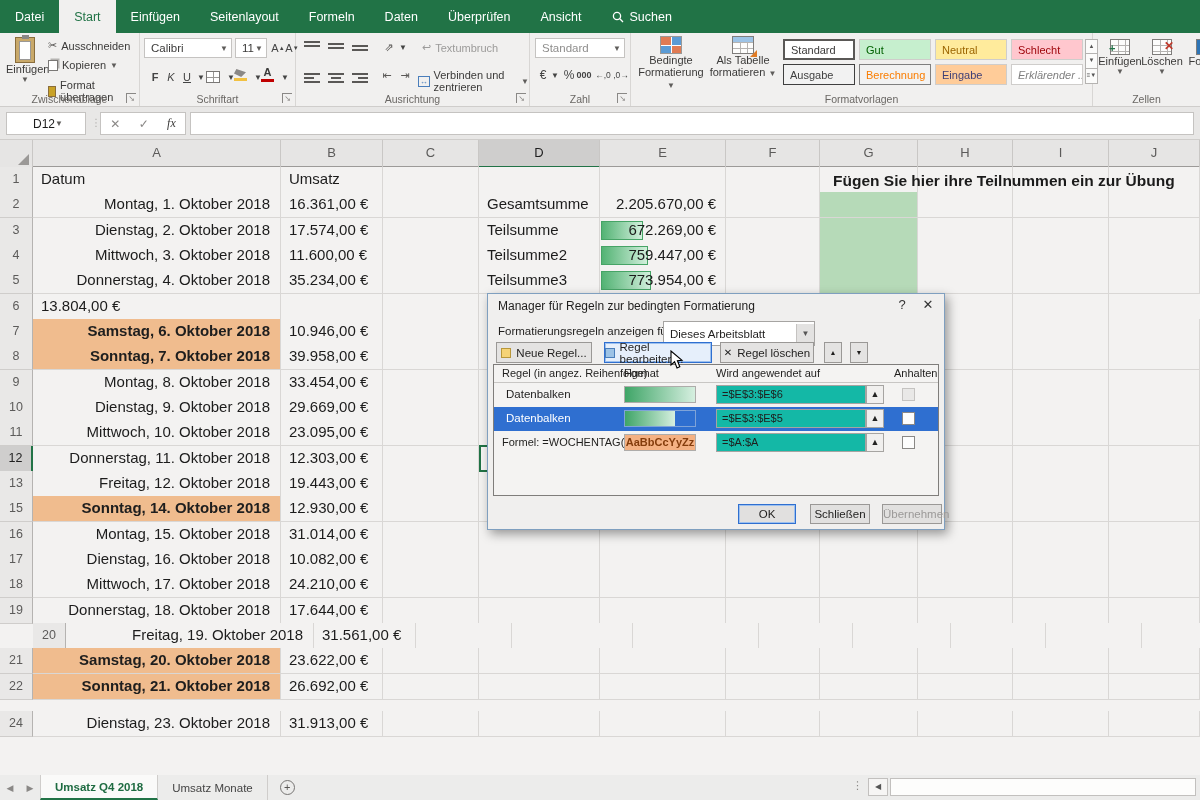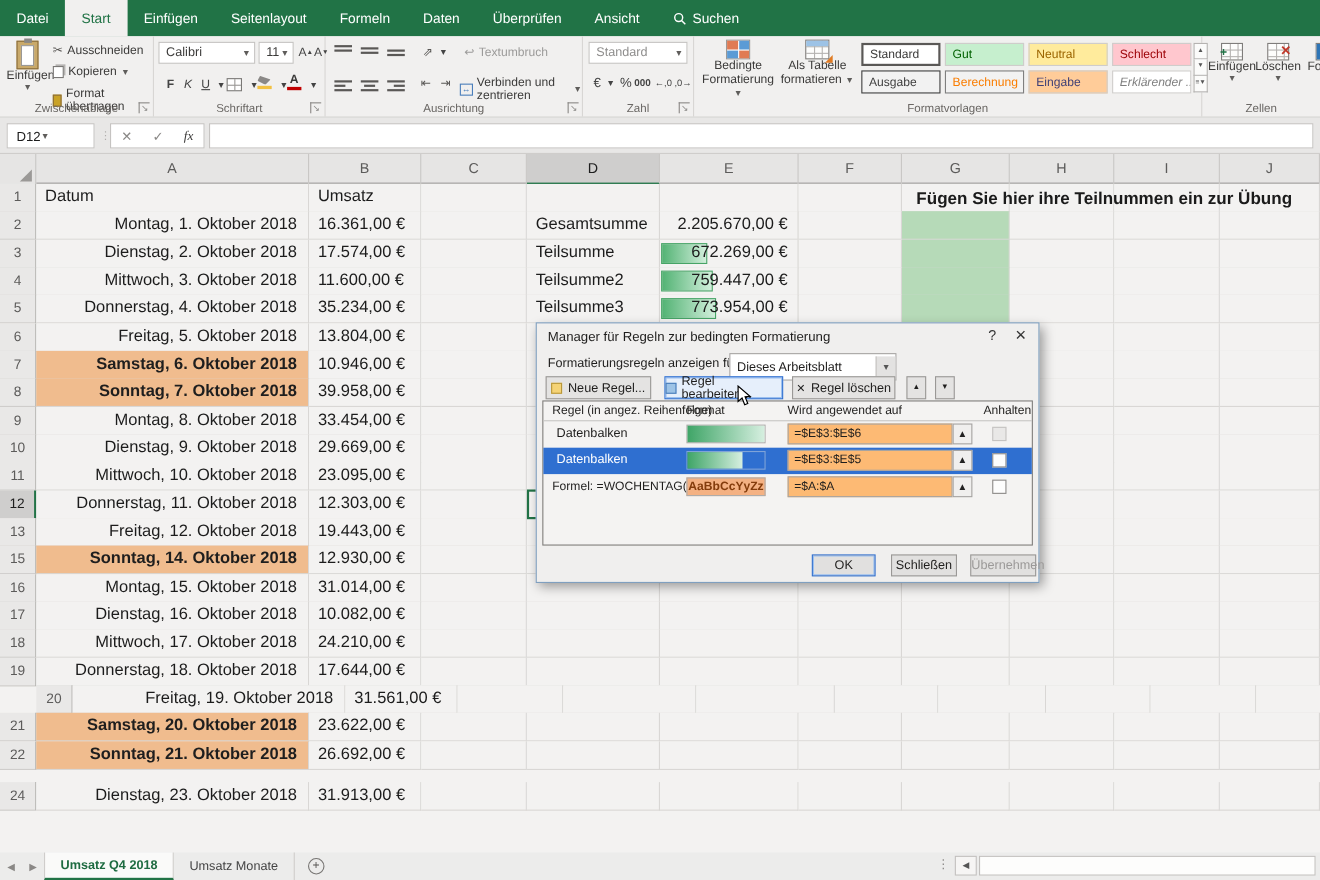--- a/index.html
+++ b/index.html
@@ -30,21 +30,21 @@
       linear-gradient(#b5b3b1,#b5b3b1) 0 5px/100% 1px no-repeat,
       linear-gradient(#b5b3b1,#b5b3b1) 0 11px/100% 1px no-repeat,
       linear-gradient(#b5b3b1,#b5b3b1) 7px 0/1px 100% no-repeat,
       linear-gradient(#b5b3b1,#b5b3b1) 14px 0/1px 100% no-repeat, #fdfdfc; position:relative; }
   .cficon { width:22px; height:18px; display:grid; grid-template-columns:1fr 1fr; grid-template-rows:1fr 1fr; gap:1px; border:1px solid #9a9896; background:#fff; }
   .cficon b:nth-child(1){background:#e07b54}.cficon b:nth-child(2){background:#5b9bd5}
   .cficon b:nth-child(3){background:#5b9bd5}.cficon b:nth-child(4){background:#e07b54}
 
   
   .fbar { position:absolute; top:107px; left:0; width:1200px; height:33px; background:#e8e7e6; border-bottom:1px solid #cfcdcb; }
-  .namebox { position:absolute; left:6px; top:5px; width:80px; height:23px; background:#fff; border:1px solid #c5c3c1; font-size:12px; display:flex; align-items:center; justify-content:flex-start; padding:0 4px 0 8px; }
+  .namebox { position:absolute; left:6px; top:5px; width:80px; height:23px; background:#fff; border:1px solid #c5c3c1; font-size:12px; display:flex; align-items:center; justify-content:center; padding:0 4px 0 8px; }
   .fxbox { position:absolute; left:100px; top:5px; width:86px; height:23px; background:#fff; border:1px solid #c5c3c1; display:flex; align-items:center; justify-content:space-around; color:#8a8886; font-size:12px; }
   .finput { position:absolute; left:190px; top:5px; width:1004px; height:23px; background:#fff; border:1px solid #c5c3c1; }
 
   
   .colheads { position:absolute; top:140px; left:0; width:1200px; height:27px; display:grid; background:#e6e5e4; border-bottom:1px solid #9c9a98; }
   .ch { border-right:1px solid #c9c7c5; text-align:center; line-height:26px; font-size:13px; color:#5c5b5a; }
   .ch.corner { background:#e6e5e4; position:relative; }
   .ch.corner::after { content:""; position:absolute; right:3px; bottom:3px; border-left:11px solid transparent; border-bottom:11px solid #9b9997; }
   .ch.active { background:#cfcecd; color:#1e1e1e; border-bottom:2px solid #217346; }
   .gridbody { position:absolute; top:167px; left:0; width:1200px; height:608px; overflow:hidden; }
@@ -73,21 +73,21 @@
   .dbtn.focus { border:1px solid #2f6fd0; background:#e6effb; box-shadow:inset 0 0 0 1px #9cc0ef; }
   .dlist { position:absolute; left:5px; top:70px; width:446px; height:132px; border:1px solid #7f7d7b; background:#f4f3f2; }
   .lhead { position:absolute; top:0; left:0; right:0; height:18px; border-bottom:1px solid #c8c6c4; font-size:11px; color:#1f1e1d; }
   .lhead span { position:absolute; top:2px; }
   .rrow { position:absolute; left:0; right:0; height:24px; }
   .rrow.sel { background:#2f6fd0; color:#fff; }
   .rname { position:absolute; left:12px; top:5px; white-space:nowrap; }
   .rpreview { position:absolute; left:130px; top:3px; width:72px; height:17px; border:1px solid #aeacaa; }
   .rpreview .fill { height:100%; background:linear-gradient(90deg,#3fa567,#d6efe0); }
   .rpreview.swatch { background:#f4b183; color:#843c0c; font-weight:bold; font-size:11px; text-align:center; line-height:15px; }
-  .rrange { position:absolute; left:222px; top:2px; width:150px; height:19px; background:#fdba74; border:1px solid #a6a4a2; font-size:11px; line-height:17px; padding-left:5px; color:#1f1e1d; }
+  .rrange { position:absolute; left:222px; top:2px; width:150px; height:19px; background:#14b8a6; border:1px solid #a6a4a2; font-size:11px; line-height:17px; padding-left:5px; color:#1f1e1d; }
   .rcollapse { position:absolute; left:372px; top:2px; width:18px; height:19px; background:#f0efee; border:1px solid #a6a4a2; text-align:center; line-height:17px; font-size:9px; color:#222; }
   .rcheck { position:absolute; left:408px; top:5px; width:13px; height:13px; background:#fdfdfd; border:1px solid #8a8886; }
   .rcheck.dis { background:#e9e8e7; border-color:#c5c3c1; }
   .dfoot { position:absolute; top:210px; height:20px; background:#e1e0df; border:1px solid #9a9896; text-align:center; line-height:18px; font-size:11.5px; }
   .dfoot.ok { border:1px solid #2f6fd0; box-shadow:inset 0 0 0 1px #9cc0ef; }
   .dfoot.disabled { color:#9b9998; }
 
   
   .sheetbar { position:absolute; top:775px; left:0; width:1200px; height:25px; background:#ececeb; display:flex; align-items:stretch; font-size:11.5px; color:#444; }
   .snav { width:20px; display:flex; align-items:center; justify-content:center; color:#8a8886; font-size:9px; }
@@ -394,21 +394,20 @@
       <div class="cell l">Teilsumme3</div>
       <div class="cell eval"><div class="dbar" style="width: 50px;"></div><span>773.954,00 €</span></div>
       <div class="cell"></div>
       <div class="cell greenfill"></div>
       <div class="cell"></div>
       <div class="cell"></div>
       <div class="cell"></div>
     </div>
     <div class="srow" style="grid-template-columns: 33px 248px 102px 96px 121px 126px 94px 98px 95px 96px 91px;">
       <div class="rh">6</div>
-      <div class="cell r">Freitag, 5. Oktober 2018</div>
       <div class="cell l">13.804,00 €</div>
       <div class="cell"></div>
       <div class="cell"></div>
       <div class="cell"></div>
       <div class="cell"></div>
       <div class="cell"></div>
       <div class="cell"></div>
       <div class="cell"></div>
       <div class="cell"></div>
     </div>

